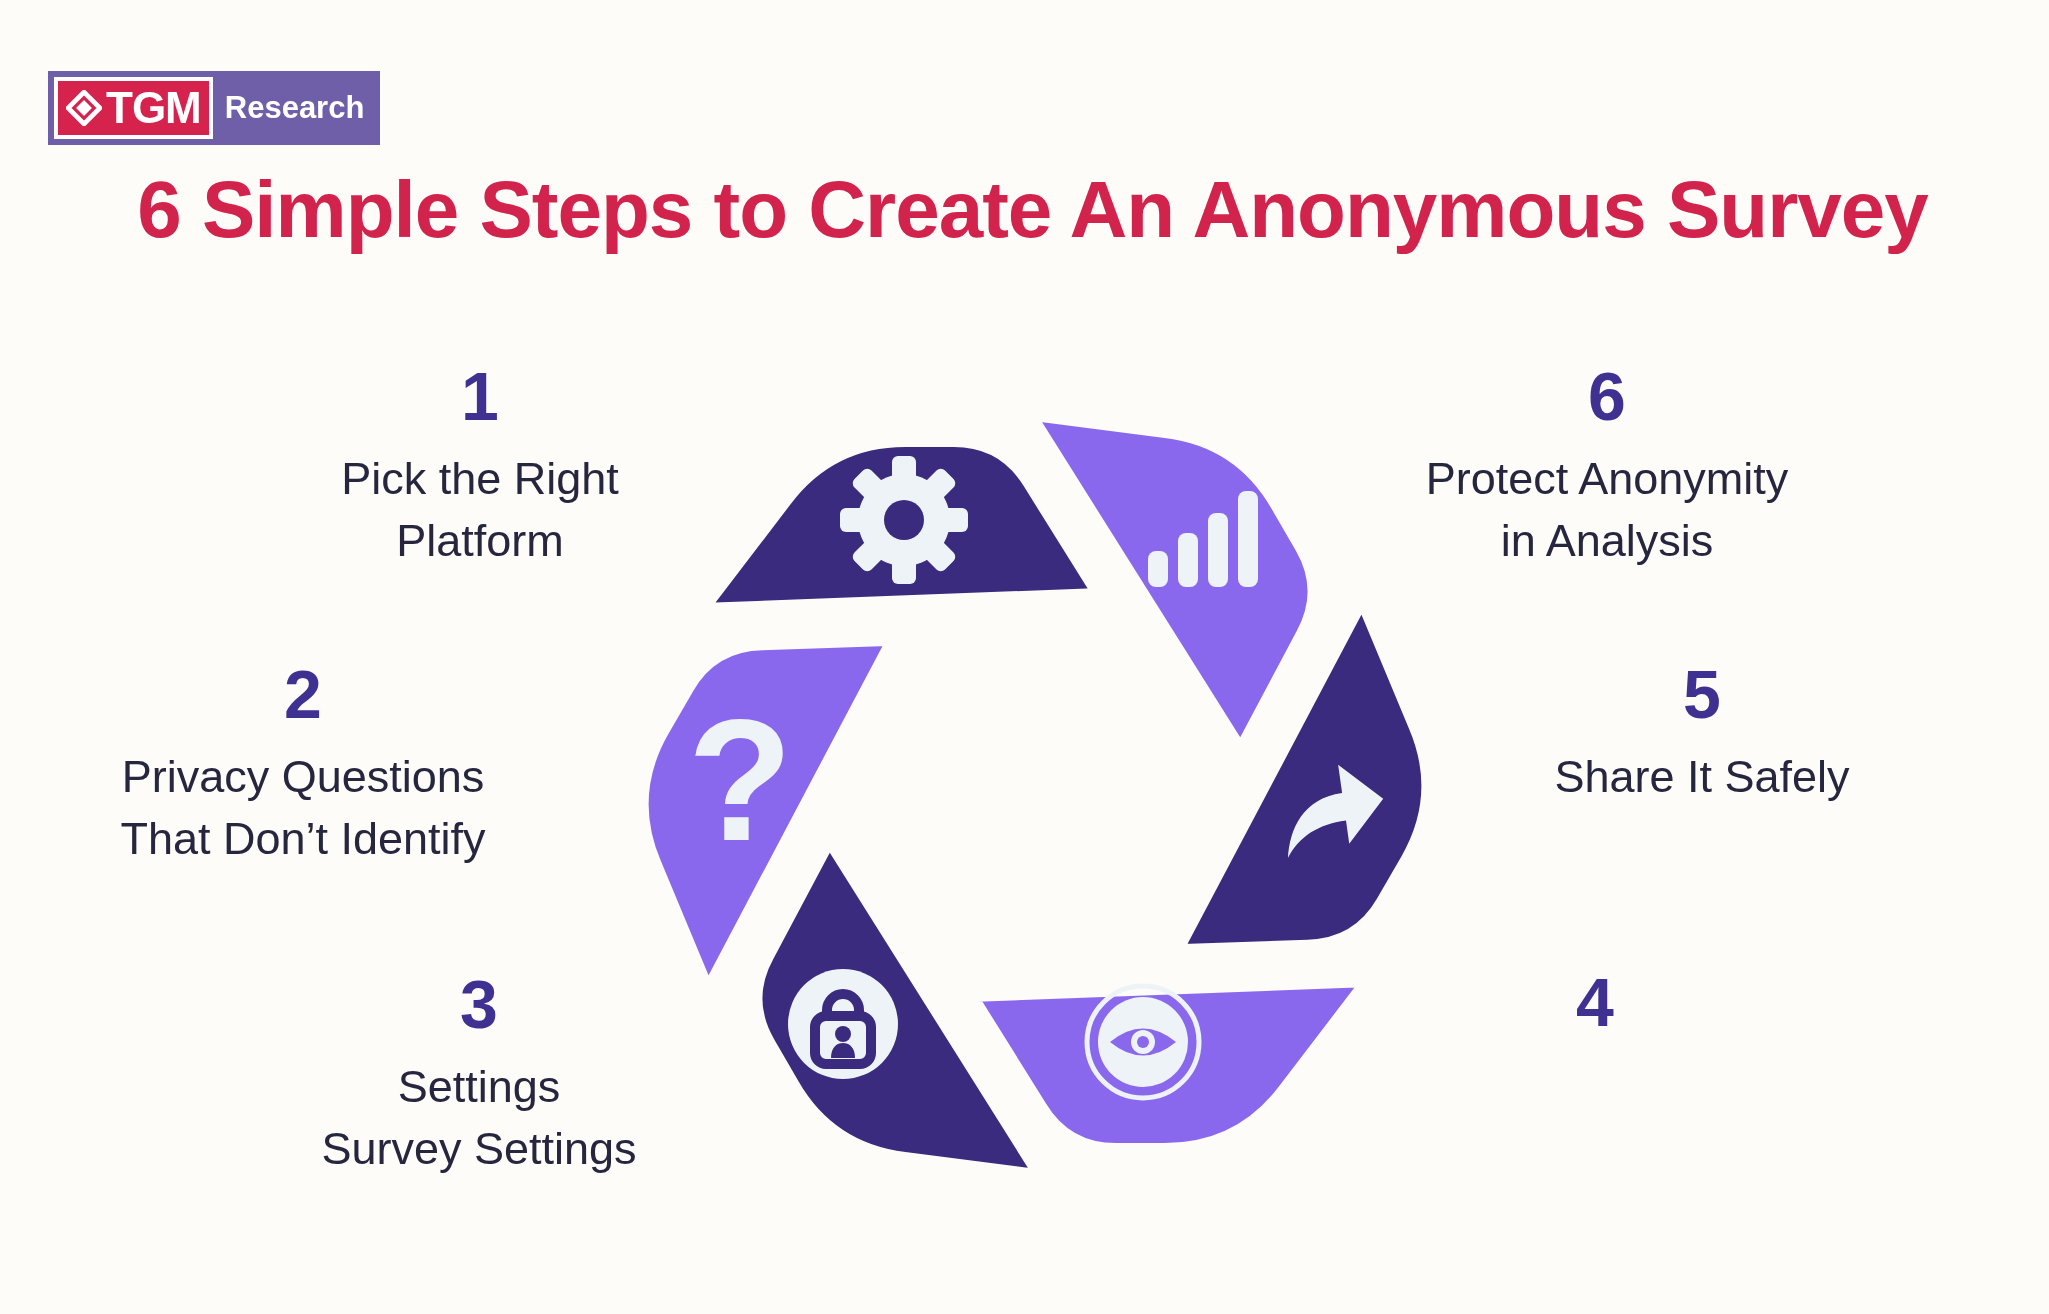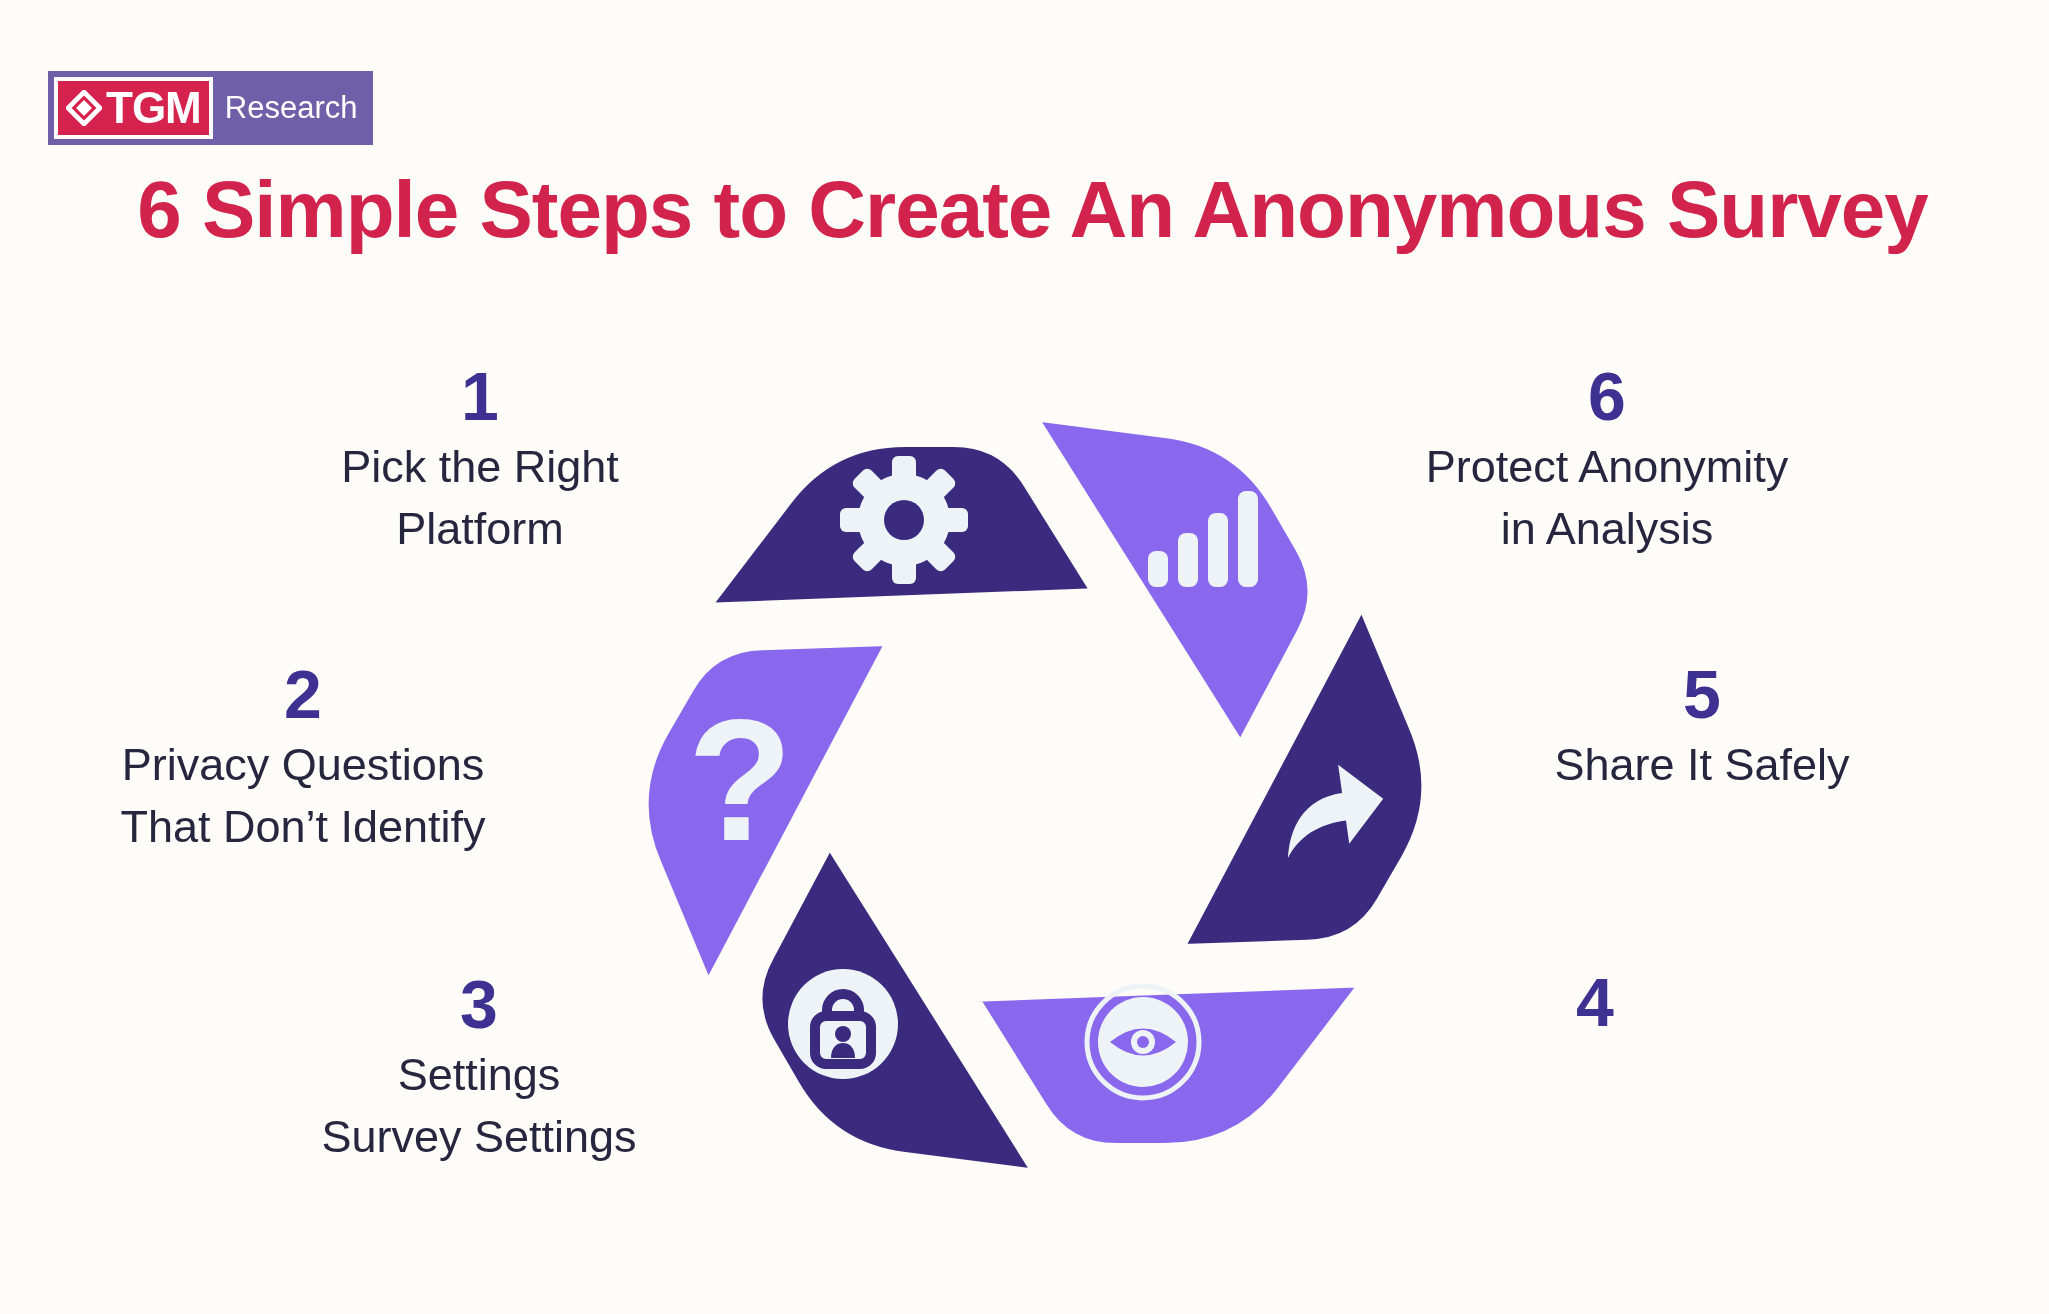--- a/index.html
+++ b/index.html
@@ -21,32 +21,32 @@
     border:4px solid #ffffff;
     display:flex;align-items:center;
     padding:0 8px 0 8px;
   }
   .logo-tgm{
     color:#ffffff;font-size:44px;font-weight:bold;letter-spacing:-1px;line-height:1;
     margin-left:4px;
   }
   .logo-research{
     display:flex;align-items:center;
-    color:#ffffff;font-size:31px;font-weight:normal;
+    color:#ffffff;font-size:31px;font-weight:bold;
     padding:0 16px 0 12px;
   }
   .title{
     position:absolute;left:16px;right:0;top:164px;
     text-align:center;
     font-size:80px;font-weight:bold;color:#d2234d;
     letter-spacing:-1px;
   }
   .step{position:absolute;width:420px;text-align:center;}
   .step .num{font-size:68px;font-weight:bold;color:#3e3192;line-height:1;}
-  .step .lines{margin-top:6px;font-size:45px;line-height:62px;color:#26263f;}
+  .step .lines{margin-top:18px;font-size:45px;line-height:62px;color:#26263f;}
   .s1{left:270px;top:362px;}
   .s2{left:93px;top:660px;}
   .s3{left:269px;top:970px;}
   .s6{left:1397px;top:362px;}
   .s5{left:1492px;top:660px;}
   .s4{left:1385px;top:968px;}
   .diagram{position:absolute;left:605px;top:365px;}
   .blade-gap{fill:none;stroke:#fdfcf8;stroke-width:14;stroke-linejoin:round;}
   .qmark{font-size:172px;font-weight:bold;fill:#eef3f8;}
 </style>

